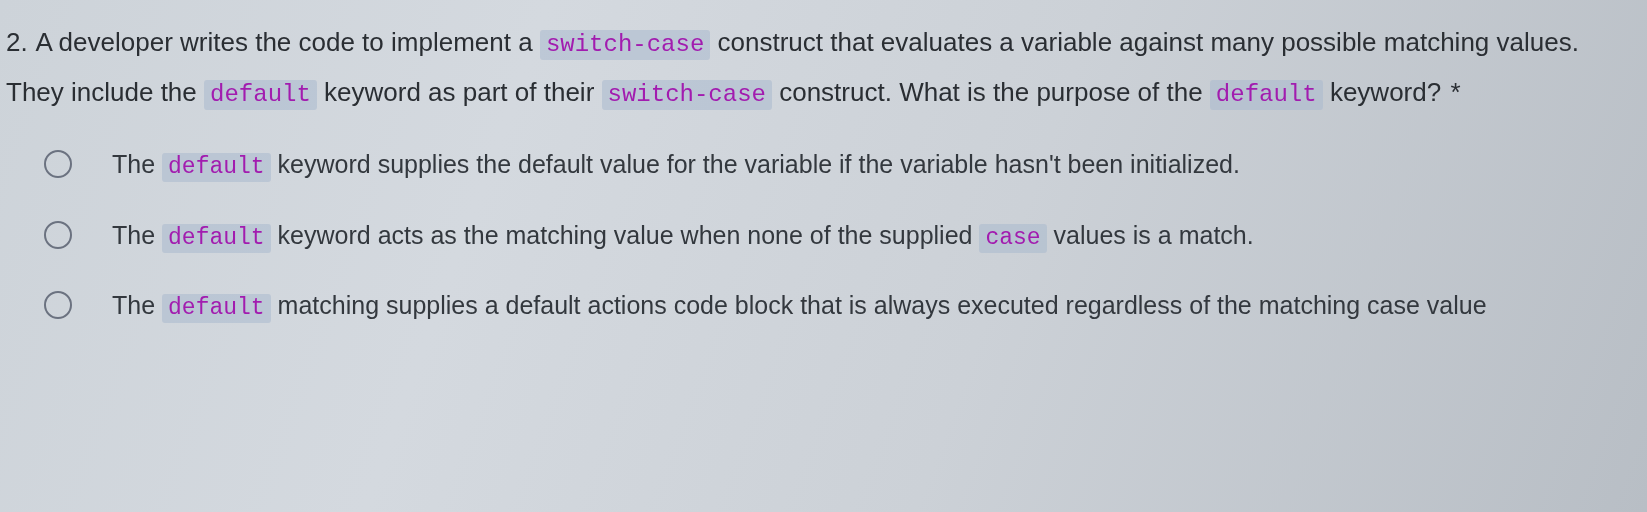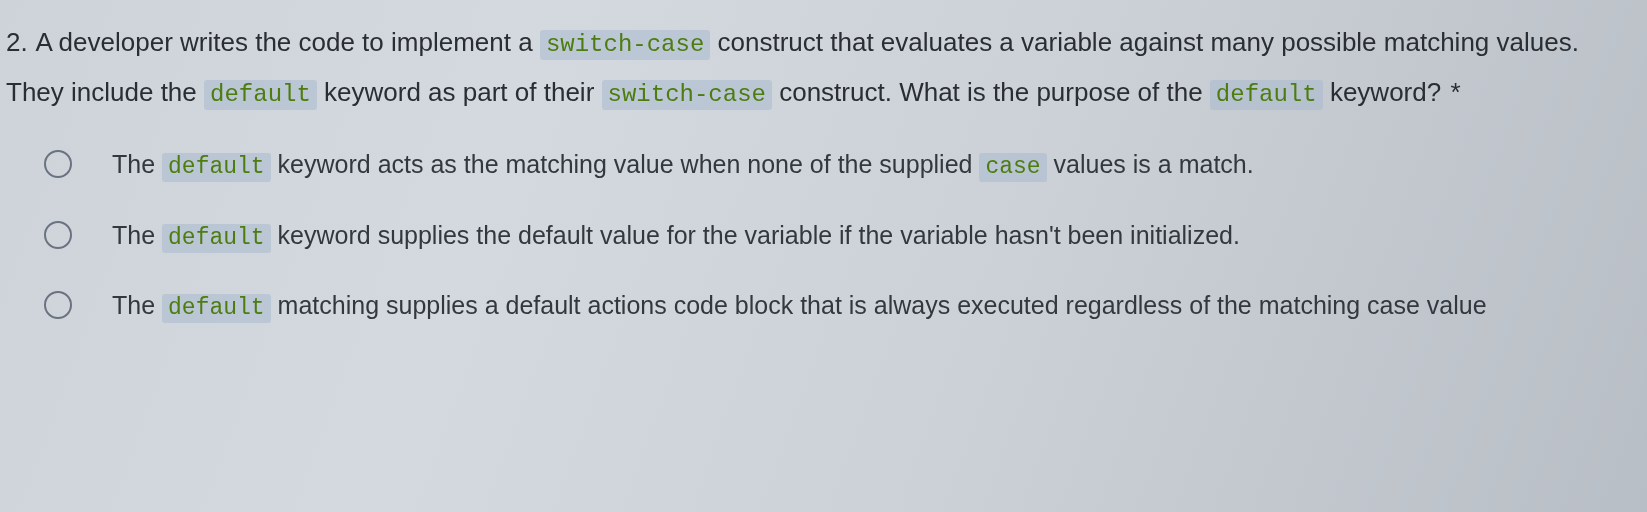--- a/index.html
+++ b/index.html
@@ -25,21 +25,21 @@
   }
   .question .num {
     margin-right: 2px;
   }
   code.kw {
     font-family: "Consolas", "Courier New", monospace;
     background: rgba(170, 185, 205, 0.55);
     padding: 1px 6px 2px 6px;
     border-radius: 3px;
     font-size: 24px;
-    color: #4d7c0f;
+    color: #a21caf;
   }
   .options {
     padding-left: 38px;
   }
   .option {
     display: flex;
     align-items: flex-start;
     margin-bottom: 30px;
   }
   .radio {
@@ -73,28 +73,28 @@
   <div class="question">
     <span class="num">2.</span>
     <span>A developer writes the code to implement a </span><code class="kw">switch-case</code><span> construct that evaluates a variable against many possible matching values. They include the </span><code class="kw">default</code><span> keyword as part of their </span><code class="kw">switch-case</code><span> construct. What is the purpose of the </span><code class="kw">default</code><span> keyword?</span><span class="asterisk"> *</span>
   </div>
 
   <div class="options">
 
     <div class="option">
       <div class="radio"></div>
       <div class="opt-text">
-        <span>The </span><code class="kw">default</code><span> keyword acts as the matching value when none of the supplied </span><code class="kw">case</code><span> values is a match.</span>
+        <span>The </span><code class="kw">default</code><span> keyword supplies the default value for the variable if the variable hasn't been initialized.</span>
       </div>
     </div>
 
     <div class="option">
       <div class="radio"></div>
       <div class="opt-text">
-        <span>The </span><code class="kw">default</code><span> keyword supplies the default value for the variable if the variable hasn't been initialized.</span>
+        <span>The </span><code class="kw">default</code><span> keyword acts as the matching value when none of the supplied </span><code class="kw">case</code><span> values is a match.</span>
       </div>
     </div>
 
     <div class="option">
       <div class="radio"></div>
       <div class="opt-text">
         <span>The </span><code class="kw">default</code><span> matching supplies a default actions code block that is always executed regardless of the matching case value</span>
       </div>
     </div>
 

